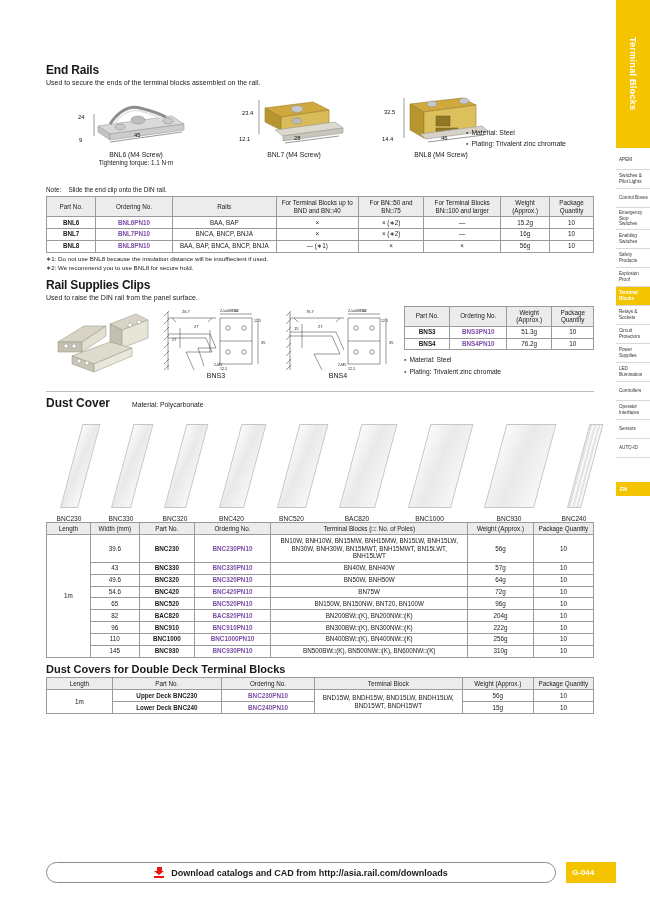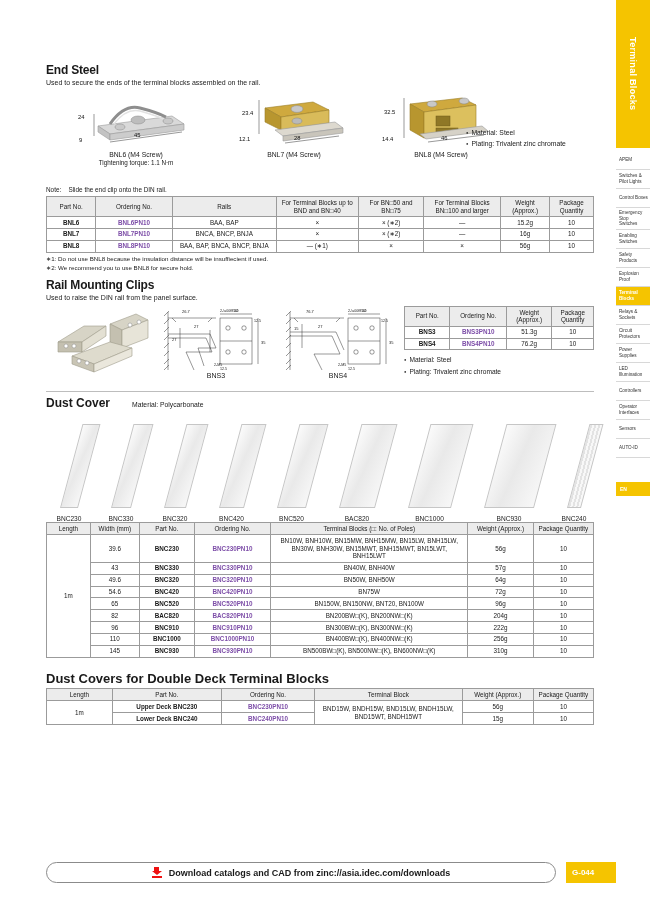--- a/index.html
+++ b/index.html
@@ -127,21 +127,21 @@
     background: linear-gradient(100deg,#fbfbfb 0%,#e9e9e9 45%,#f7f7f7 100%);
     border: 1px solid #c6c6c6;
     transform-origin: bottom left;
     transform: skewX(-15deg);
   }
   .cover-lbl {
     position: absolute; bottom: 0; font-size: 6.6px;
     text-align: center; white-space: nowrap;
   }
 
-  h3.sm { font-size: 13px; font-weight: bold; margin-top: 13px; }
+  h3.sm { font-size: 11px; font-weight: bold; margin-top: 5px; }
 
   
   .footline { position: absolute; left: 46px; top: 862px; width: 510px; }
   .dlbar {
     border: 1px solid #8b8b8b; border-radius: 11px;
     height: 21px; display: flex; align-items: center; justify-content: center;
     gap: 7px; font-size: 9px; font-weight: bold;
   }
   .dl-ico { width: 10px; height: 11px; position: relative; }
   .dl-ico .arw {
@@ -219,21 +219,21 @@
         <div class="sidebar-item">
           <span>AUTO-ID</span>
         </div>
       </div>
     <div class="sidebar-lang">EN</div>
   </div>
 
   <div class="content">
 
 
-    <h2 class="head">End Steel</h2>
+    <h2 class="head">End Rails</h2>
     <p class="sub">Used to secure the ends of the terminal blocks assembled on the rail.</p>
 
     <div class="clips">
 
       <div class="clip" style="left:30px;top:4px;">
         <svg width="120" height="52">
           <polygon points="22,30 96,20 108,28 34,38" fill="#d9d9d9" stroke="#9a9a9a" stroke-width=".6"></polygon>
           <polygon points="22,30 34,38 34,44 22,36" fill="#c3c3c3" stroke="#9a9a9a" stroke-width=".6"></polygon>
           <polygon points="34,38 108,28 108,34 34,44" fill="#cccccc" stroke="#9a9a9a" stroke-width=".6"></polygon>
           <path d="M34,28 Q48,8 64,12 Q80,16 90,21" fill="none" stroke="#8e8e8e" stroke-width="3"></path>
@@ -343,21 +343,21 @@
             <td>56g</td>
             <td>10</td>
           </tr>
         </tbody>
       </table>
     <div id="endclip-fn">
         <div class="fn">∗1: Do not use BNL8 because the insulation distance will be insuffiecient if used.</div>
         <div class="fn">∗2: We recommend you to use BNL8 for secure hold.</div>
       </div>
 
-    <h2 class="head">Rail Mounting Clips</h2>
+    <h2 class="head">Rail Supplies Clips</h2>
     <p class="sub">Used to raise the DIN rail from the panel surface.</p>
 
     <div class="railrow">
       <div class="raildraw">
         <svg width="110" height="70" style="position:absolute;left:2px;top:2px;">
           <polygon points="10,34 36,18 58,18 34,34" fill="#d7d4c6" stroke="#a09c8c" stroke-width=".6"></polygon>
           <polygon points="10,34 34,34 34,44 10,44" fill="#c4c0b0" stroke="#a09c8c" stroke-width=".6"></polygon>
           <polygon points="34,34 58,18 58,28 34,44" fill="#e3e0d3" stroke="#a09c8c" stroke-width=".6"></polygon>
           <circle cx="18" cy="38" r="2" fill="#fff" stroke="#8a8a8a" stroke-width=".5"></circle>
           <circle cx="26" cy="38" r="2" fill="#fff" stroke="#8a8a8a" stroke-width=".5"></circle>
@@ -658,17 +658,17 @@
       </table>
   </div>
 
   <div class="footline">
     <div class="dlbar">
       <span class="dl-ico">
         <span class="arw"></span>
           <span class="tri"></span>
           <span class="bar"></span>
       </span>
-      <span>Download catalogs and CAD from zinc://asia.idec.com/downloads</span>
+      <span>Download catalogs and CAD from http://asia.rail.com/downloads</span>
     </div>
   </div>
   <div class="pagebadge">G-044</div>
 </div>
 
 </body></html>

